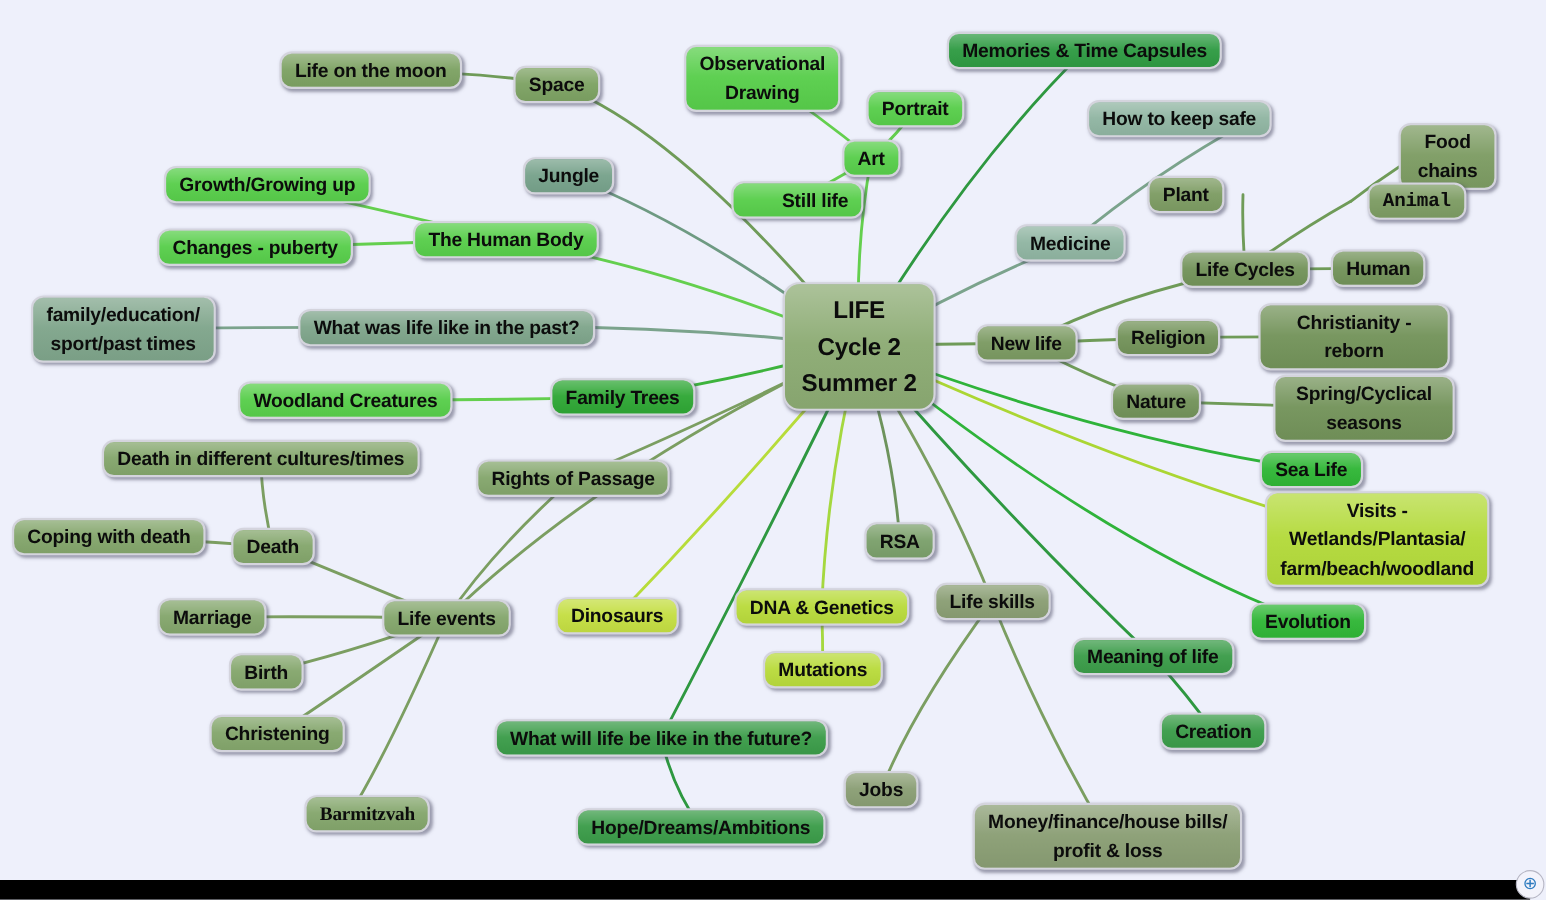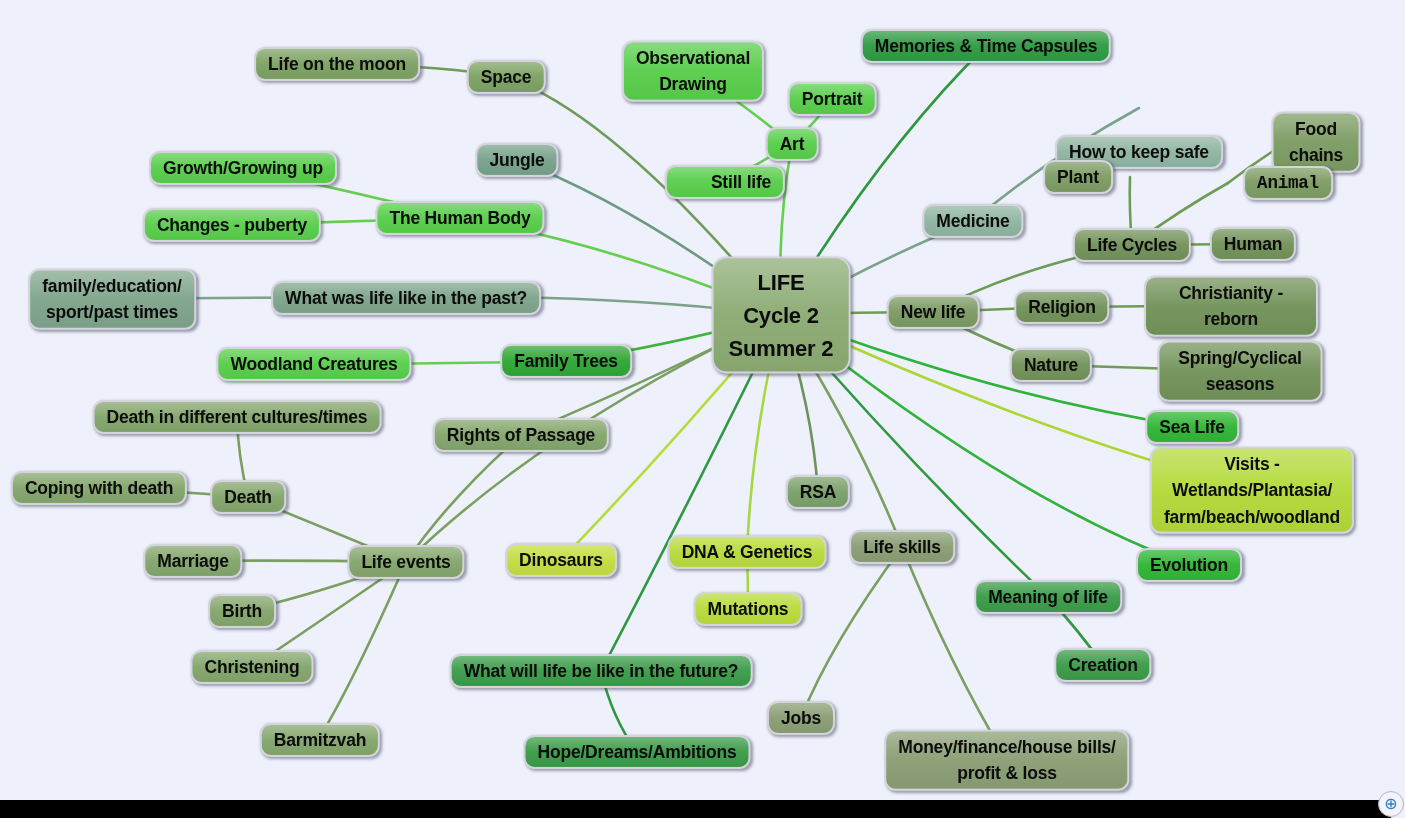--- a/index.html
+++ b/index.html
@@ -116,21 +116,21 @@
 Cycle 2
 Summer 2</div>
       <div class="node" style="left: 337px; top: 64px; background-color: rgb(125, 162, 99);">Life on the moon</div>
       <div class="node" style="left: 506px; top: 77px; background-color: rgb(125, 162, 99);">Space</div>
       <div class="node" style="left: 693px; top: 71px; background-color: rgb(88, 206, 75);">Observational
 Drawing</div>
       <div class="node" style="left: 832px; top: 99px; background-color: rgb(88, 206, 75);">Portrait</div>
       <div class="node" style="left: 792px; top: 144px; background-color: rgb(88, 206, 75);">Art</div>
       <div class="node" style="left: 725px; top: 182px; background-color: rgb(88, 206, 75); padding-left: 44px;">Still life</div>
       <div class="node" style="left: 986px; top: 46px; background-color: rgb(47, 155, 67);">Memories &amp; Time Capsules</div>
-      <div class="node" style="left: 1139px; top: 108px; background-color: rgb(144, 181, 162); margin-top: 44px;">How to keep safe</div>
+      <div class="node" style="left: 1072px; top: 108px; background-color: rgb(144, 181, 162);">How to keep safe</div>
       <div class="node" style="left: 1316px; top: 142px; background-color: rgb(125, 156, 99);">Food chains</div>
       <div class="node" style="left: 517px; top: 160px; background-color: rgb(119, 162, 139);">Jungle</div>
       <div class="node" style="left: 1078px; top: 177px; background-color: rgb(125, 156, 99);">Plant</div>
       <div class="node" style="left: 1288px; top: 183px; background-color: rgb(125, 156, 99); font-family: Liberation Mono, monospace;">Animal</div>
       <div class="node" style="left: 243px; top: 168px; background-color: rgb(88, 206, 75);">Growth/Growing up</div>
       <div class="node" style="left: 232px; top: 225px; background-color: rgb(88, 206, 75);">Changes - puberty</div>
       <div class="node" style="left: 460px; top: 218px; background-color: rgb(88, 206, 75);">The Human Body</div>
       <div class="node" style="left: 973px; top: 221px; background-color: rgb(144, 181, 162);">Medicine</div>
       <div class="node" style="left: 1132px; top: 245px; background-color: rgb(115, 147, 90);">Life Cycles</div>
       <div class="node" style="left: 1253px; top: 244px; background-color: rgb(115, 147, 90);">Human</div>
@@ -158,21 +158,21 @@
       <div class="node" style="left: 1189px; top: 565px; background-color: rgb(48, 182, 54);">Evolution</div>
       <div class="node" style="left: 193px; top: 561px; background-color: rgb(132, 166, 108);">Marriage</div>
       <div class="node" style="left: 406px; top: 562px; background-color: rgb(132, 166, 108);">Life events</div>
       <div class="node" style="left: 748px; top: 609px; background-color: rgb(185, 219, 60);">Mutations</div>
       <div class="node" style="left: 1048px; top: 597px; background-color: rgb(59, 156, 73);">Meaning of life</div>
       <div class="node" style="left: 242px; top: 611px; background-color: rgb(132, 166, 108);">Birth</div>
       <div class="node" style="left: 1103px; top: 665px; background-color: rgb(59, 156, 73);">Creation</div>
       <div class="node" style="left: 252px; top: 667px; background-color: rgb(132, 166, 108);">Christening</div>
       <div class="node" style="left: 601px; top: 671px; background-color: rgb(59, 156, 73);">What will life be like in the future?</div>
       <div class="node" style="left: 801px; top: 718px; background-color: rgb(138, 158, 116);">Jobs</div>
-      <div class="node" style="left: 320px; top: 740px; background-color: rgb(132, 166, 108);">Barmitzvah</div>
+      <div class="node" style="left: 334px; top: 740px; background-color: rgb(132, 166, 108); font-family: Liberation Serif, serif;">Barmitzvah</div>
       <div class="node" style="left: 637px; top: 752px; background-color: rgb(59, 156, 73);">Hope/Dreams/Ambitions</div>
       <div class="node" style="left: 1007px; top: 760px; background-color: rgb(138, 158, 116);">Money/finance/house bills/
 profit &amp; loss</div>
     </div>
 </div>
 
 <div class="bottom-bar"></div>
 
 <button class="zoom-btn">
   <span>⊕</span>

